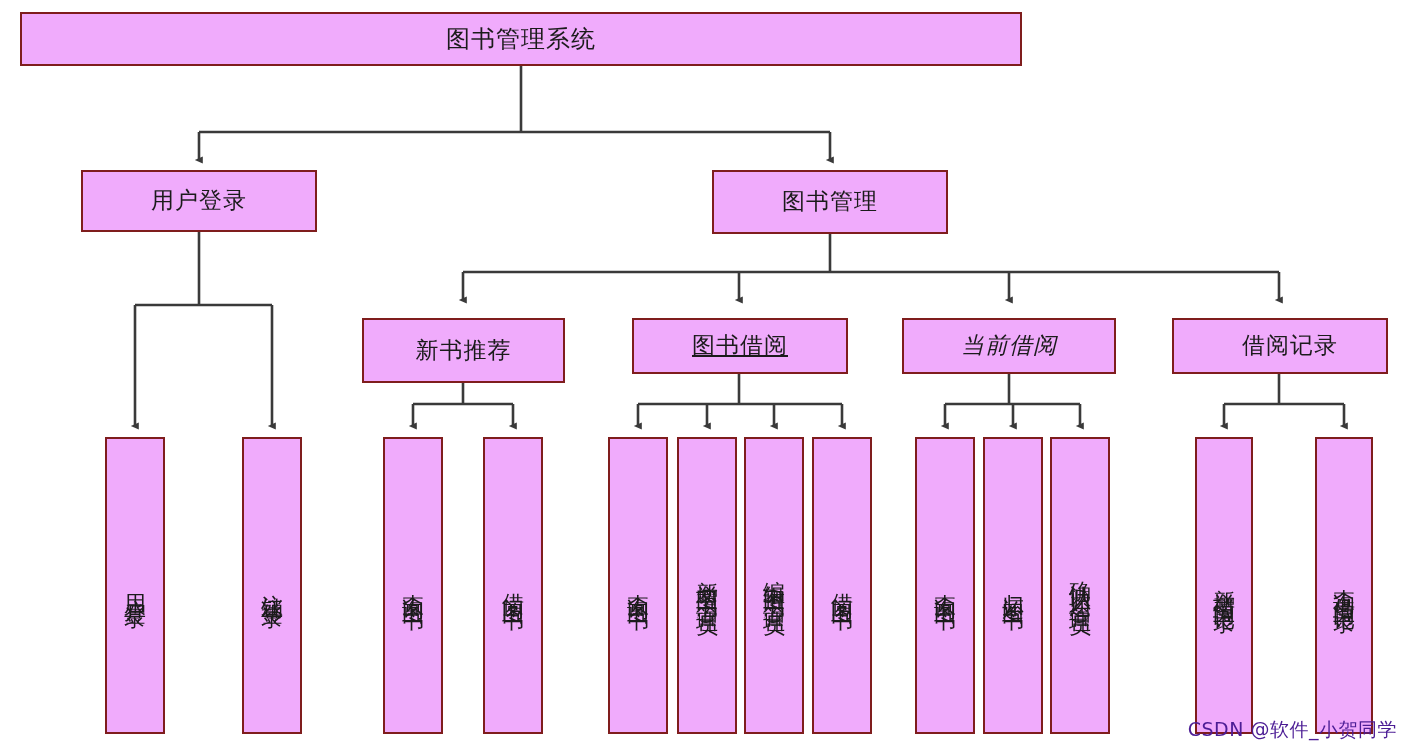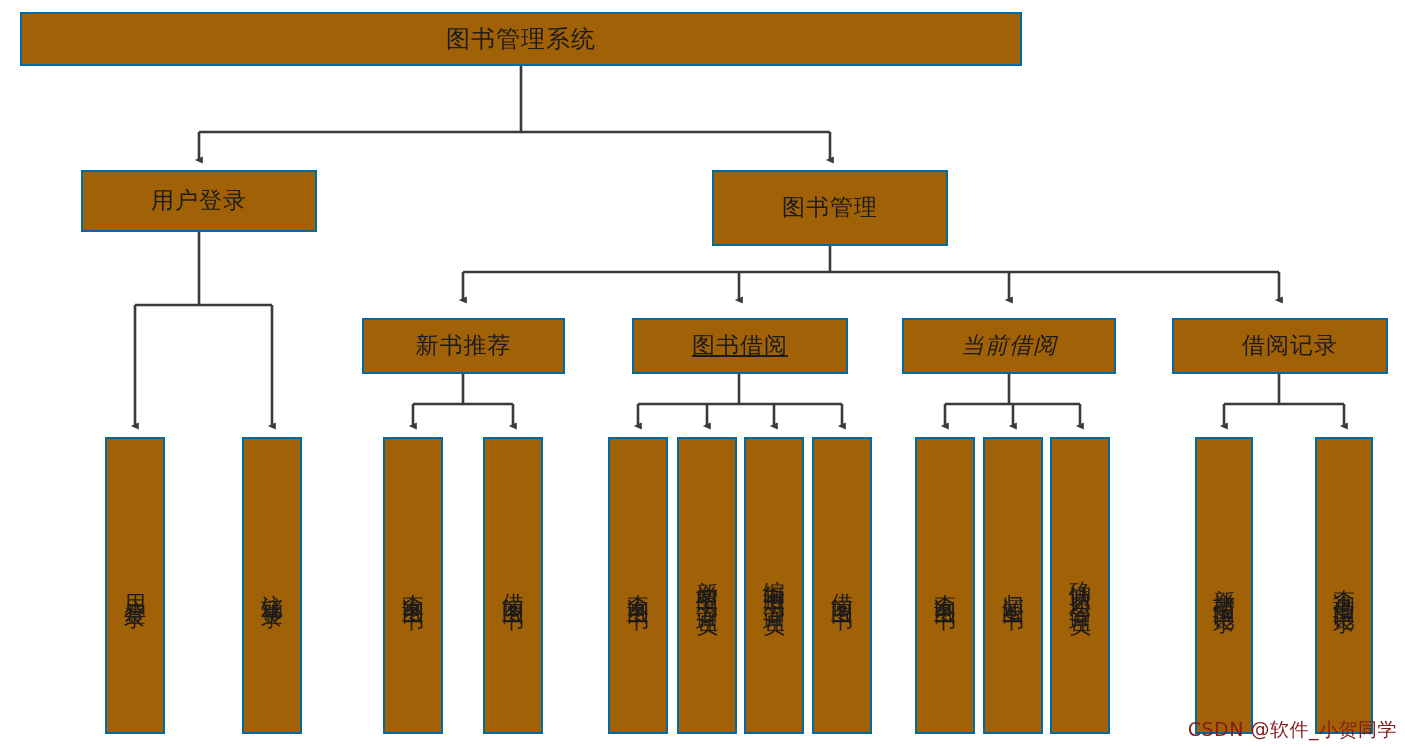--- a/index.html
+++ b/index.html
@@ -20,22 +20,22 @@
   #edges {
     position: absolute;
     left: 0;
     top: 0;
     width: 1405px;
     height: 747px;
   }
   .node {
     position: absolute;
     box-sizing: border-box;
-    background: #a16207;
-    border: 2px solid #0369a1;
+    background: #f0abfc;
+    border: 2px solid #7f1d1d;
     display: flex;
     align-items: center;
     justify-content: center;
     color: #1b1b1b;
   }
   .node.horiz {
     font-size: 23px;
     letter-spacing: 1px;
     line-height: 1.1;
   }
@@ -54,21 +54,21 @@
     letter-spacing: 5px;
     line-height: 1;
     white-space: nowrap;
     text-align: center;
   }
   .watermark {
     position: absolute;
     right: 8px;
     bottom: 4px;
     font-size: 19px;
-    color: #7f1d1d;
+    color: #4c1d95;
     letter-spacing: 0.5px;
     white-space: nowrap;
   }
 </style>
 </head>
 <body>
 
 <div id="canvas">
 
   <svg id="edges" viewBox="0 0 1405 747">
@@ -117,23 +117,23 @@
       <path d="M1279,374 L1279,404"></path>
       <path d="M1224,404 L1344,404"></path>
       <path d="M1224,404 L1224,426" marker-end="url(#arrow)"></path>
       <path d="M1344,404 L1344,426" marker-end="url(#arrow)"></path>
     </g>
   </svg>
 
   <div class="node root horiz" style="left:20px; top:12px; width:1002px; height:54px;">图书管理系统</div>
 
   <div class="node horiz" style="left:81px; top:170px; width:236px; height:62px;">用户登录</div>
-  <div class="node horiz" style="left:712px; top:170px; width:236px; height:76px;">图书管理</div>
+  <div class="node horiz" style="left:712px; top:170px; width:236px; height:64px;">图书管理</div>
 
-  <div class="node horiz" style="left:362px; top:318px; width:203px; height:56px;">新书推荐</div>
+  <div class="node horiz" style="left:362px; top:318px; width:203px; height:65px;">新书推荐</div>
   <div class="node horiz" style="left:632px; top:318px; width:216px; height:56px;text-decoration:underline;">图书借阅</div>
   <div class="node horiz" style="left:902px; top:318px; width:214px; height:56px;font-style:italic;">当前借阅</div>
   <div class="node horiz" style="left:1172px; top:318px; width:216px; height:56px;padding-left:20px;">借阅记录</div>
 
   <div class="node leaf" style="left:105px; top:437px; width:60px; height:297px;">
     <span class="vtext">用户登录</span>
   </div>
   <div class="node leaf" style="left:242px; top:437px; width:60px; height:297px;">
     <span class="vtext">注销登录</span>
   </div>

